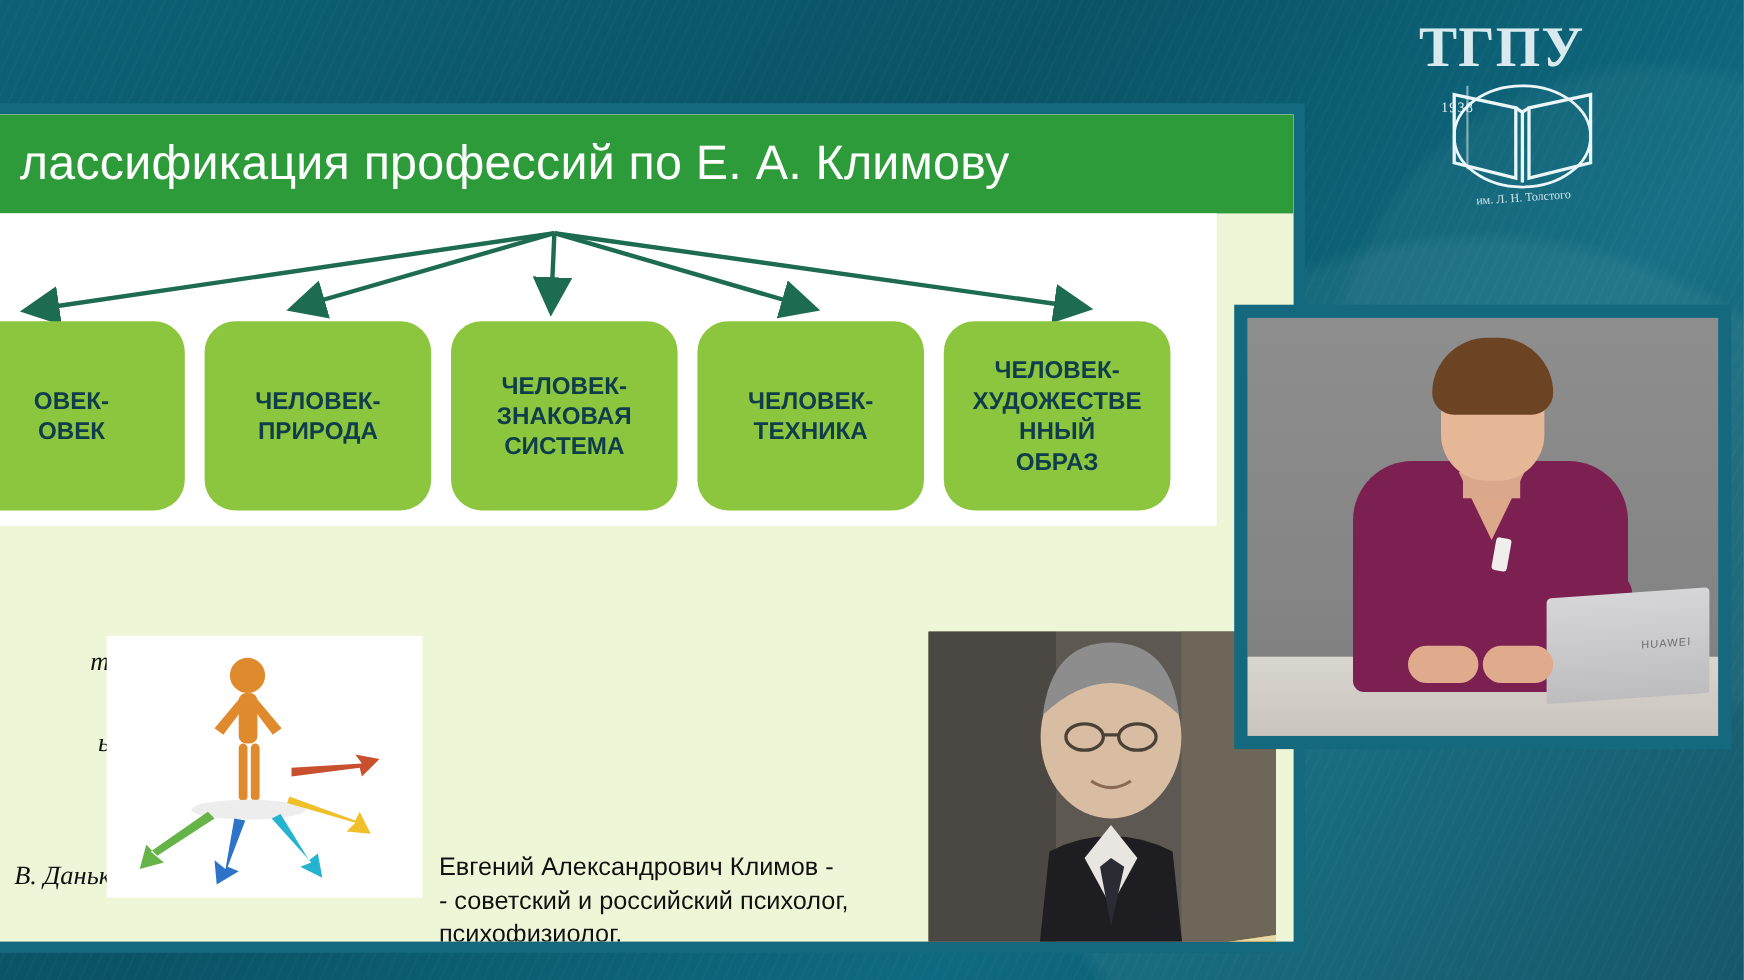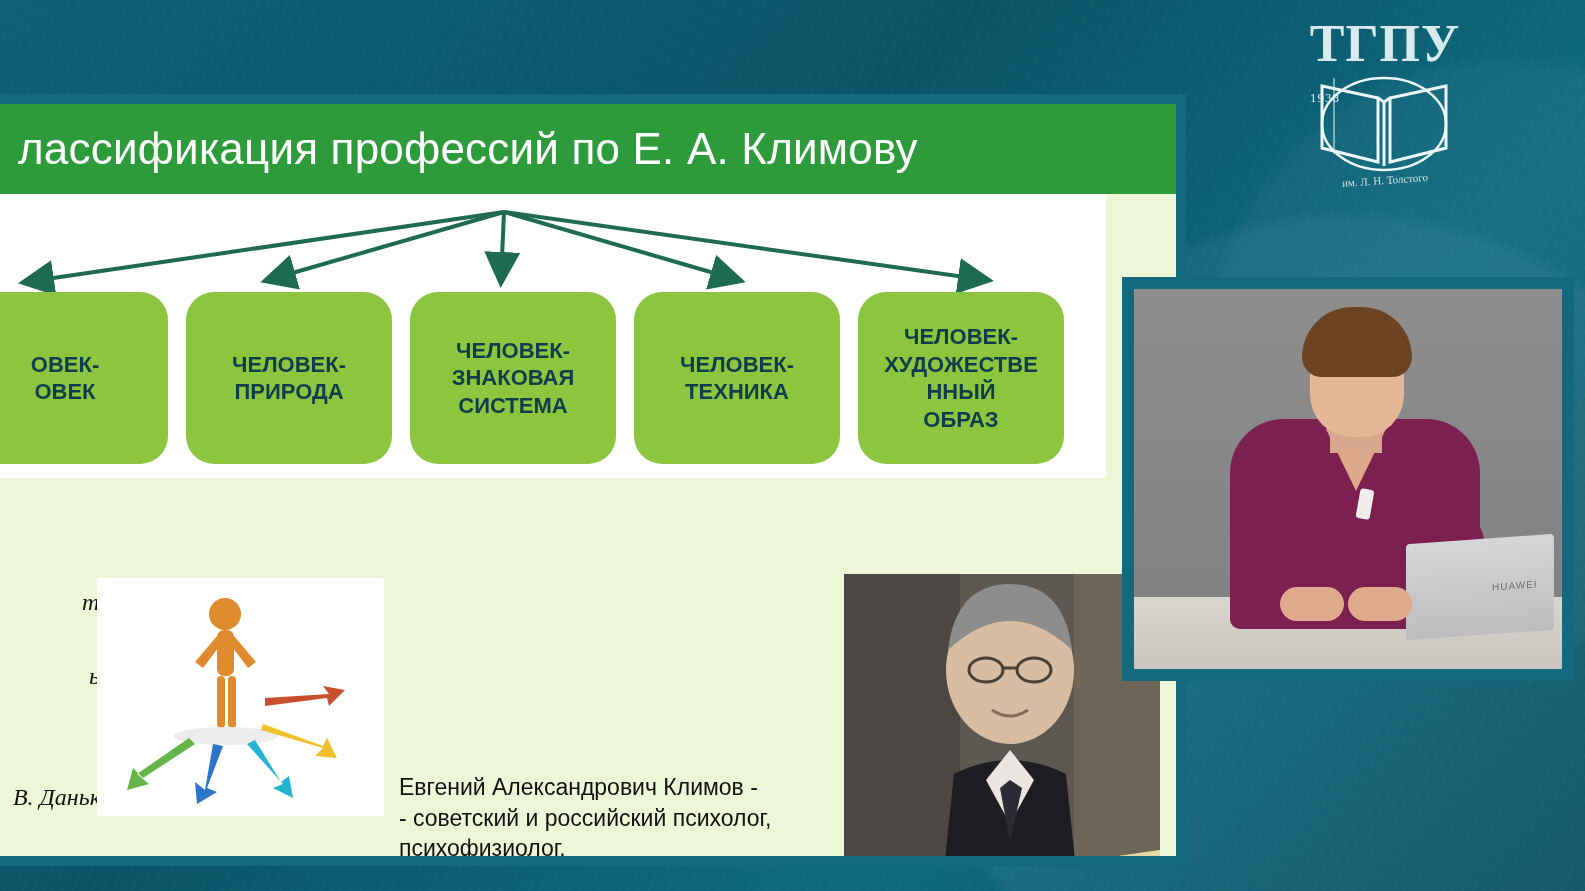--- a/index.html
+++ b/index.html
@@ -33,21 +33,20 @@
     top: 14px;
     width: 190px;
     height: 186px;
     color: #eaf6f8;
   }
   .logo .logo-text {
     position: absolute;
     top: 0;
     left: 0;
     width: 190px;
-    text-align: center;
     font-family: "Liberation Serif", serif;
     font-size: 52px;
     font-weight: bold;
     letter-spacing: 1px;
     opacity: 0.92;
   }
   .logo .logo-year {
     position: absolute;
     top: 76px;
     left: 20px;

